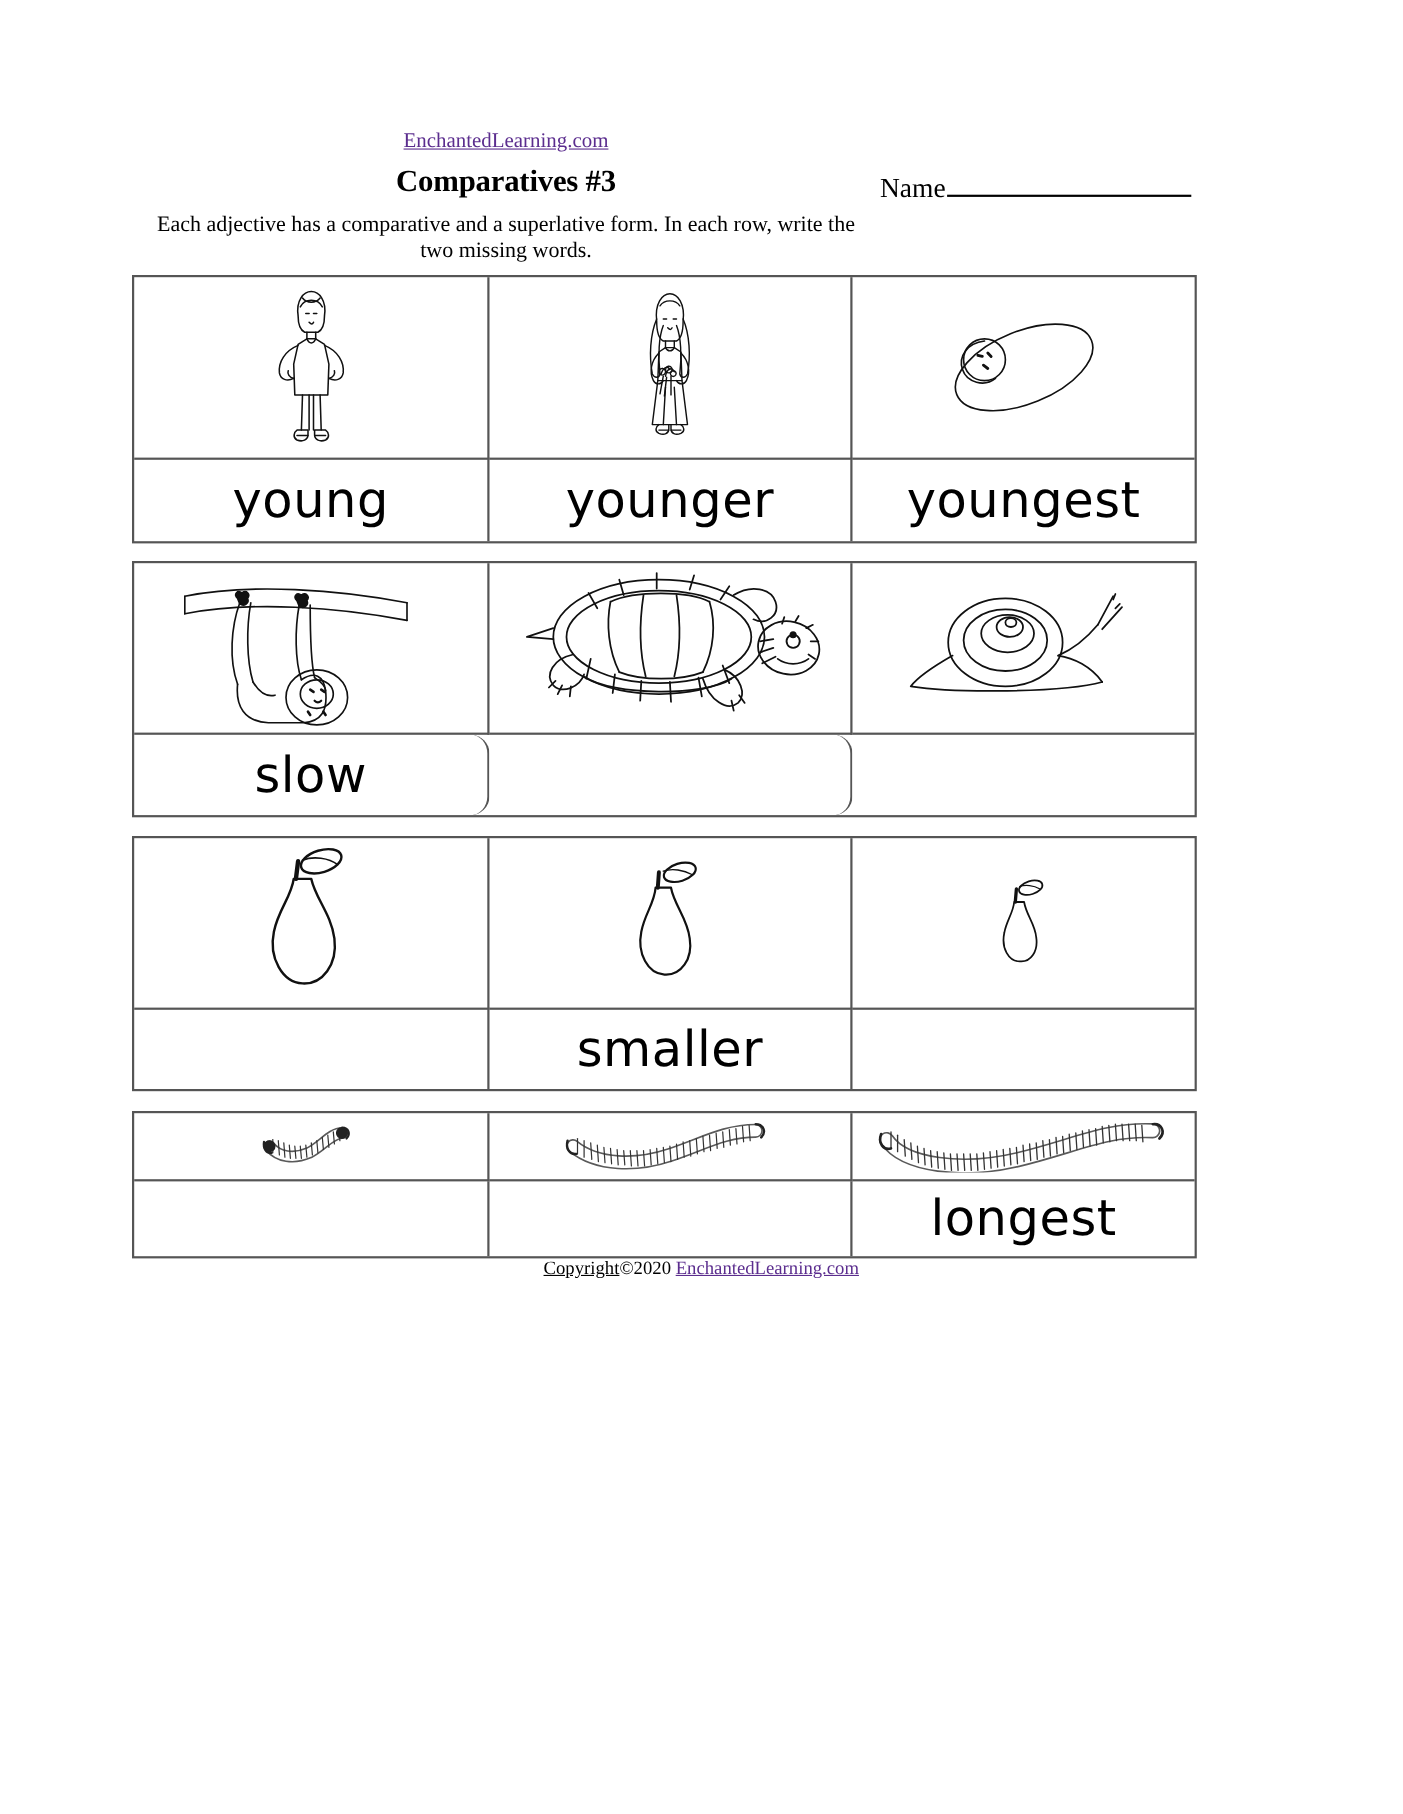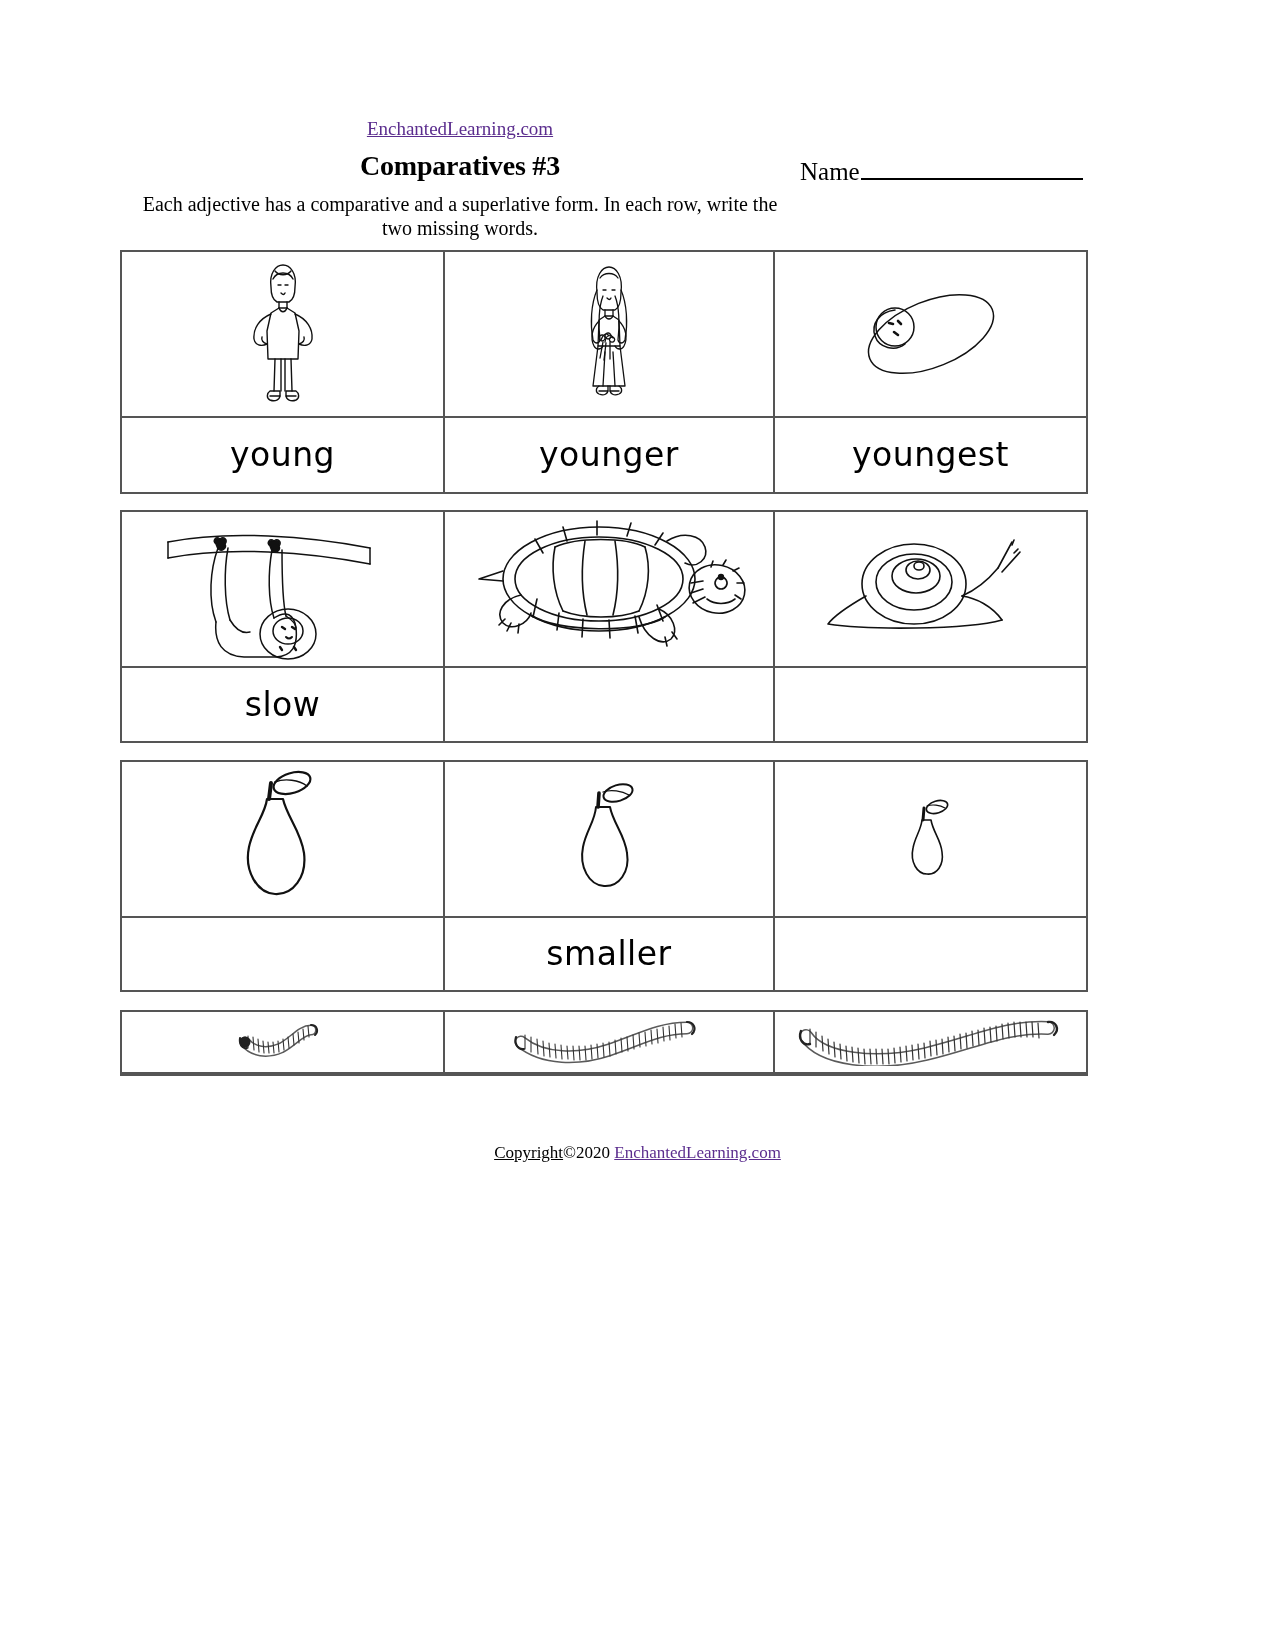--- a/index.html
+++ b/index.html
@@ -95,35 +95,35 @@
     overflow: hidden;
   }
   .cell:last-child { border-right: none; }
   .col-1 { width: 323px; }
   .col-2 { width: 330px; }
   .col-3 { width: 311px; }
   .pic-row .cell { border-bottom: 2px solid #555555; }
 
   .word {
     font-family: "DejaVu Sans", sans-serif;
-    font-size: 33px;
+    font-size: 45px;
     line-height: 36px;
     letter-spacing: 0.5px;
     color: #000;
     white-space: nowrap;
   }
 
   
   #row-1 { top: 250px; }
   #row-1 .pic-row .cell { height: 166px; }
   #row-1 .word-row .cell { height: 74px; }
 
   #row-2 { top: 510px; }
   #row-2 .pic-row .cell { height: 156px; }
-  #row-2 .word-row .cell { height: 73px; }
+  #row-2 .word-row .cell { height: 73px; border-radius: 17px; }
 
   #row-3 { top: 760px; }
   #row-3 .pic-row .cell { height: 156px; }
   #row-3 .word-row .cell { height: 72px; text-align: center; }
 
   #row-4 { top: 1010px; }
   #row-4 .pic-row .cell { height: 62px; }
   #row-4 .word-row .cell { height: 68px; }
 
   
@@ -542,17 +542,28 @@
                 <path d="M236 4 L237 19"></path>
                 <path d="M242 5 L243 20"></path>
             </g>
             <path d="M5 13 C2 21 7 28 14 26" stroke="#222" stroke-width="2.4"></path>
             <path d="M252 4 C260 3 264 11 258 17" stroke="#222" stroke-width="2.4"></path>
           </g>
         </svg>
       </span>
     </div>
   </div>
+  <div class="word-row">
+    <div class="cell col-1">
+      <span class="word"></span>
+    </div>
+    <div class="cell col-2">
+      <span class="word"></span>
+    </div>
+    <div class="cell col-3">
+      <span class="word">longest</span>
+    </div>
+  </div>
 </div>
 
 <div id="footer">
   <a class="cw-link" href="#">Copyright</a><span class="cw-year">©2020</span> <a class="el-link" href="#">EnchantedLearning.com</a>
 </div>
 
 </body></html>

